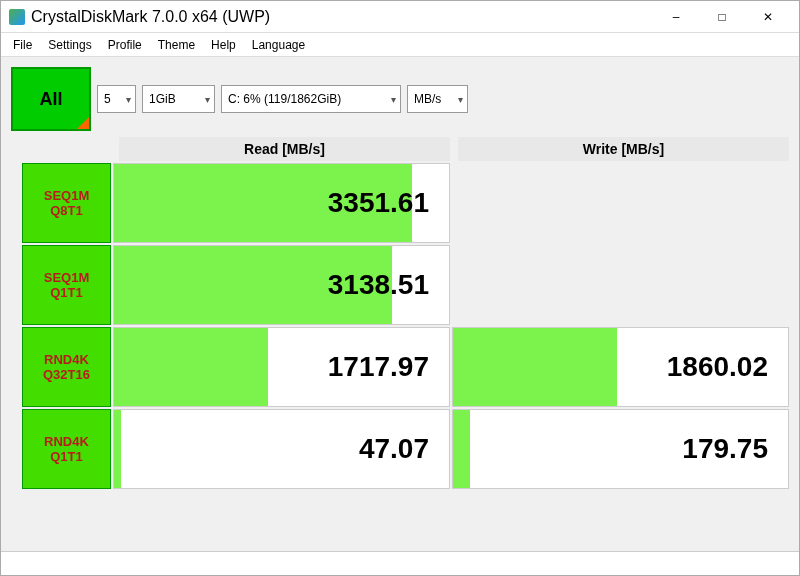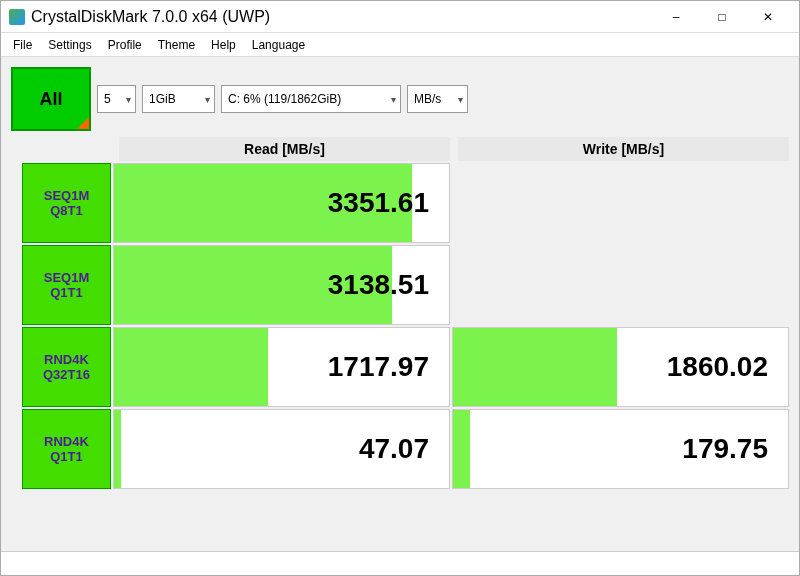--- a/index.html
+++ b/index.html
@@ -155,21 +155,21 @@
 
     .row-label {
       background: #44dd00;
       border: 1px solid #009900;
       display: flex;
       align-items: center;
       justify-content: center;
       font-weight: bold;
       font-size: 13px;
       text-align: center;
-      color: #4c1d95;
+      color: #b91c1c;
       margin-left: 11px;
     }
 
     .row-value {
       background: white;
       border: 1px solid #ccc;
       display: flex;
       align-items: center;
       justify-content: flex-end;
       padding-right: 20px;

